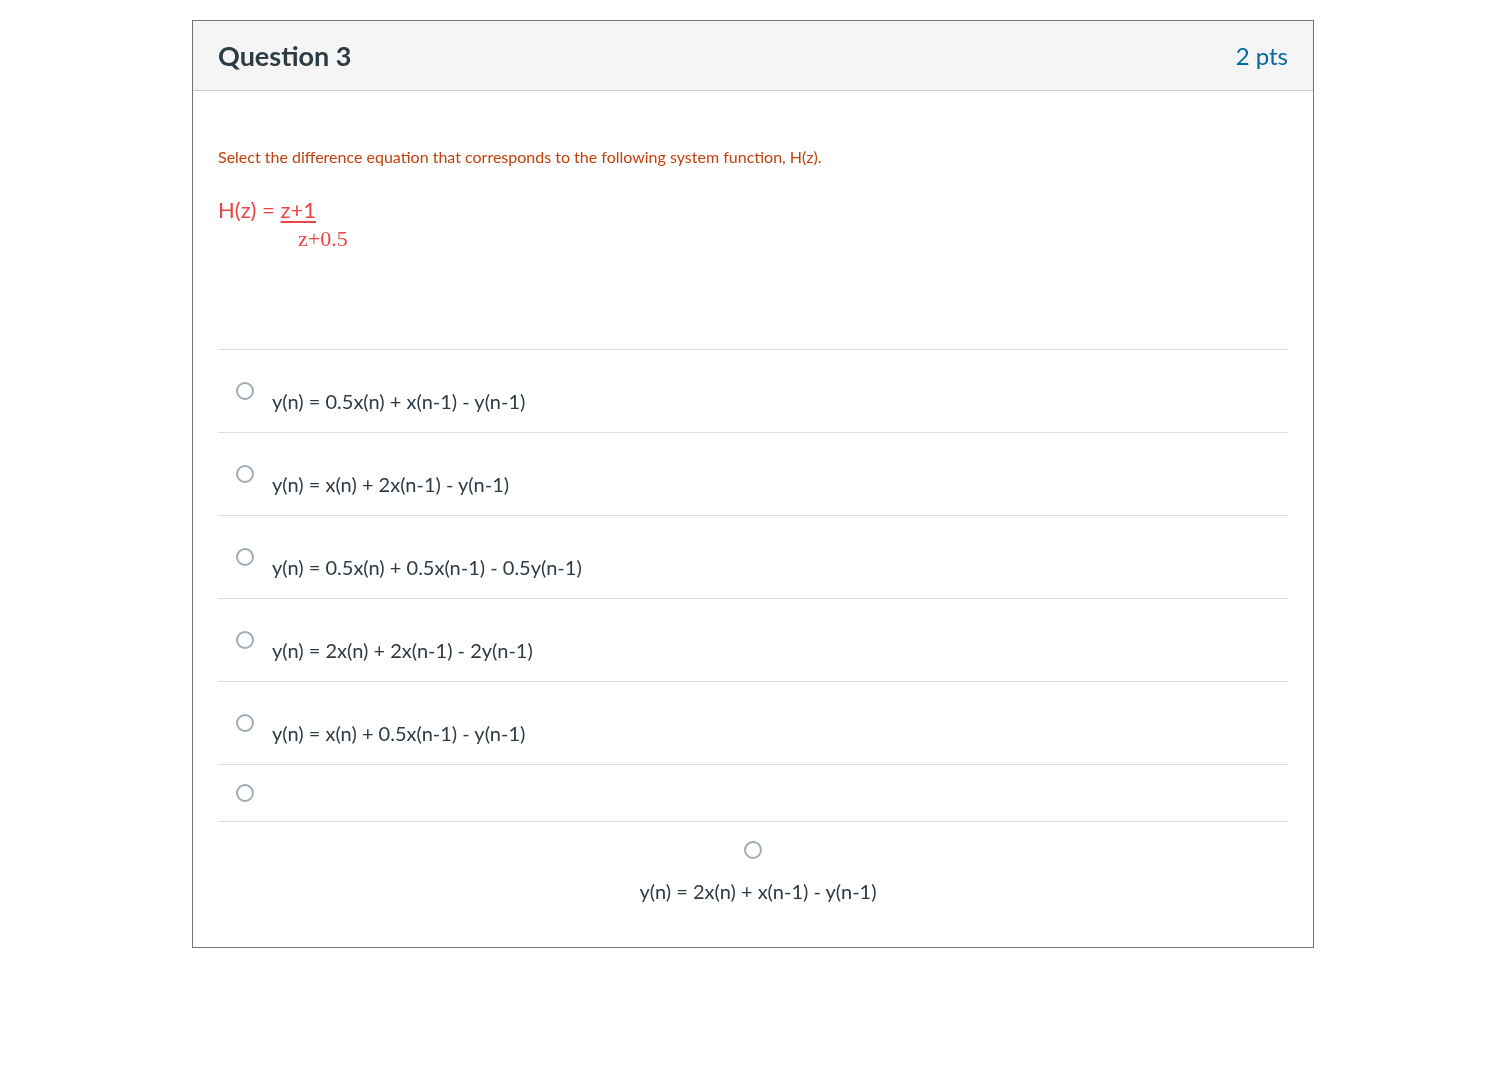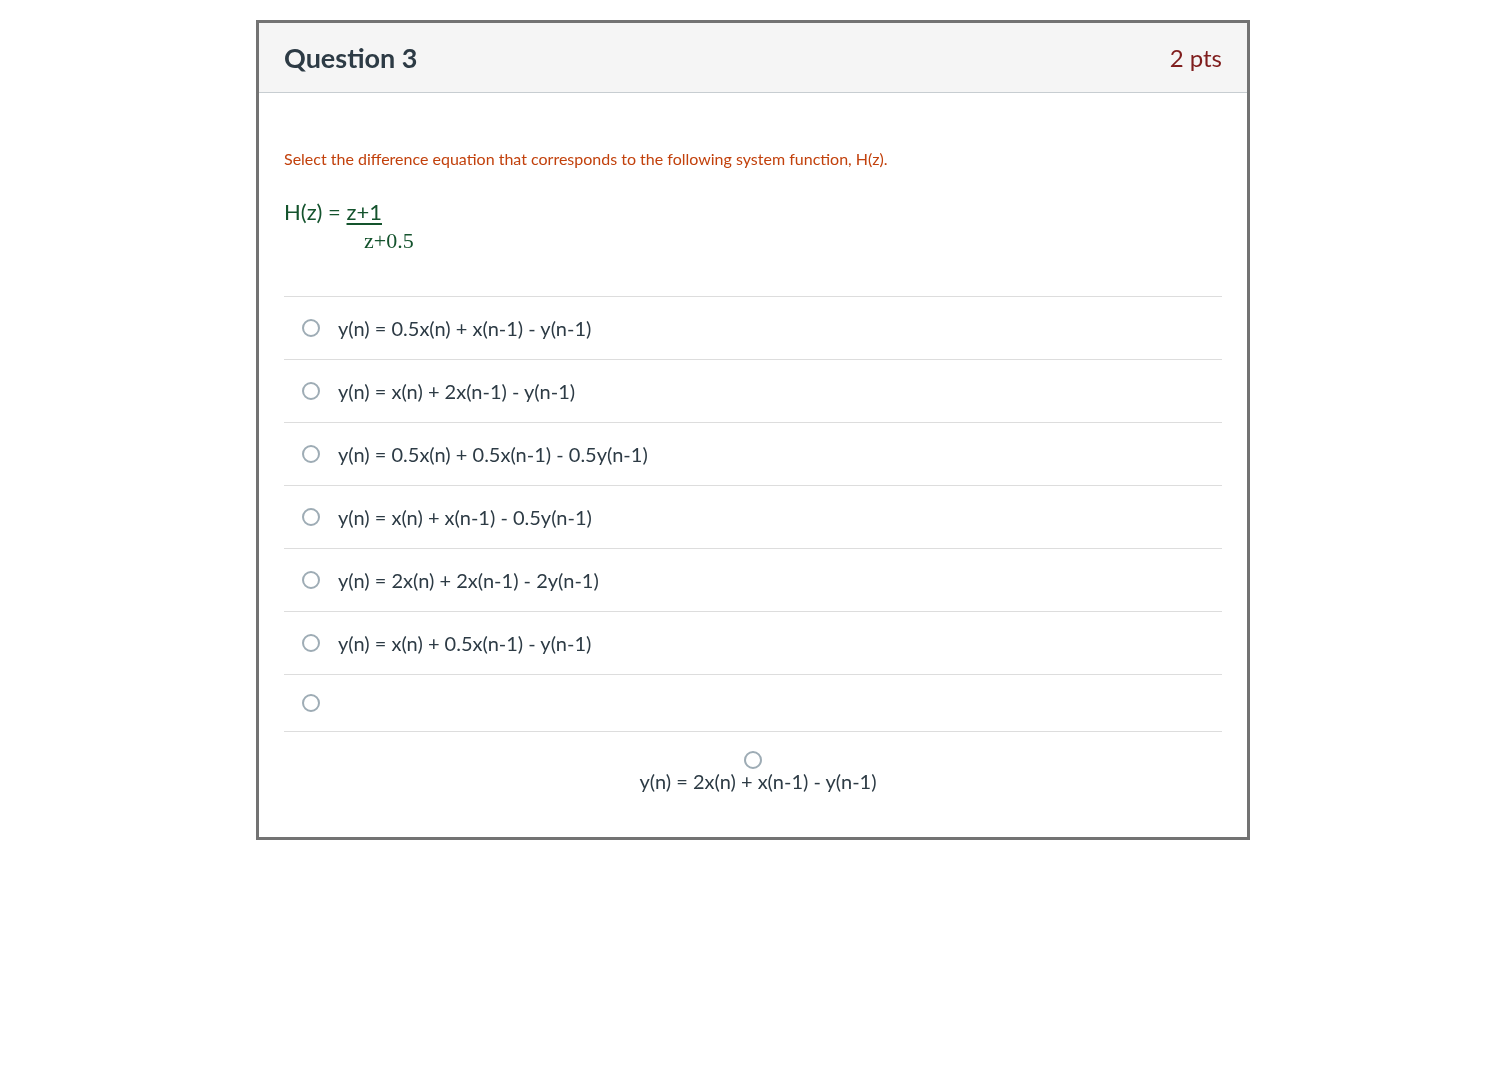--- a/index.html
+++ b/index.html
@@ -7,56 +7,56 @@
       margin: 0;
       padding: 0;
     }
     body {
       font-family: "Lato", "Helvetica Neue", Helvetica, Arial, sans-serif;
       background: #ffffff;
       padding: 20px;
       color: #2d3b45;
     }
     .question-card {
-      border: 3px solid #737373;
-      width: 994px;
+      border: 1px solid #737373;
+      width: 1122px;
       margin: 0 auto;
       background: #ffffff;
     }
     .question-header {
       display: flex;
       justify-content: space-between;
       align-items: center;
       padding: 18px 25px;
       background: #f5f5f5;
       border-bottom: 1px solid #c7cdd1;
     }
     .question-title {
       font-size: 27px;
       font-weight: 700;
       color: #2d3b45;
     }
     .question-points {
       font-size: 24px;
-      color: #7f1d1d;
+      color: #0369a1;
       font-weight: 400;
     }
     .question-body {
       padding: 55px 25px 10px 25px;
     }
     .question-prompt {
       font-size: 16px;
       color: #c2410c;
       margin-bottom: 28px;
       line-height: 1.4;
     }
     .equation-block {
       font-size: 22px;
-      color: #14532d;
-      margin-bottom: 40px;
+      color: #ef4444;
+      margin-bottom: 95px;
       line-height: 1.3;
     }
     .eq-line1 {
       display: block;
     }
     .eq-numerator {
       text-decoration: underline;
       text-underline-offset: 3px;
     }
     .eq-line2 {
@@ -85,20 +85,21 @@
       height: 18px;
       border: 2px solid #9eacb5;
       border-radius: 50%;
       margin-right: 18px;
       margin-left: 8px;
       background: #ffffff;
       cursor: pointer;
     }
     .answer-text {
       flex: 1;
+      margin-top: 20px;
     }
   </style>
 </head>
 <body>
 
 <div class="question-card">
   <div class="question-header">
     <div class="question-title">Question 3</div>
     <div class="question-points">2 pts</div>
   </div>
@@ -118,24 +119,20 @@
       <div class="answer-row">
         <div class="radio"></div>
         <div class="answer-text">y(n) = x(n) + 2x(n-1) - y(n-1)</div>
       </div>
       <div class="answer-row">
         <div class="radio"></div>
         <div class="answer-text">y(n) = 0.5x(n) + 0.5x(n-1) - 0.5y(n-1)</div>
       </div>
       <div class="answer-row">
         <div class="radio"></div>
-        <div class="answer-text">y(n) = x(n) + x(n-1) - 0.5y(n-1)</div>
-      </div>
-      <div class="answer-row">
-        <div class="radio"></div>
         <div class="answer-text">y(n) = 2x(n) + 2x(n-1) - 2y(n-1)</div>
       </div>
       <div class="answer-row">
         <div class="radio"></div>
         <div class="answer-text">y(n) = x(n) + 0.5x(n-1) - y(n-1)</div>
       </div>
       <div class="answer-row">
         <div class="radio"></div>
       </div>
       <div class="answer-row">

